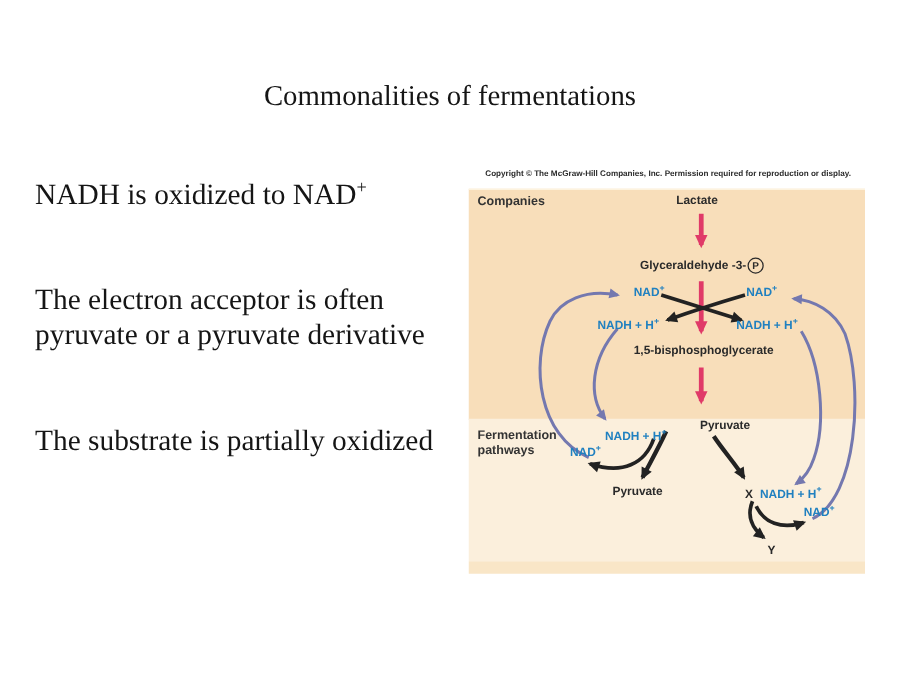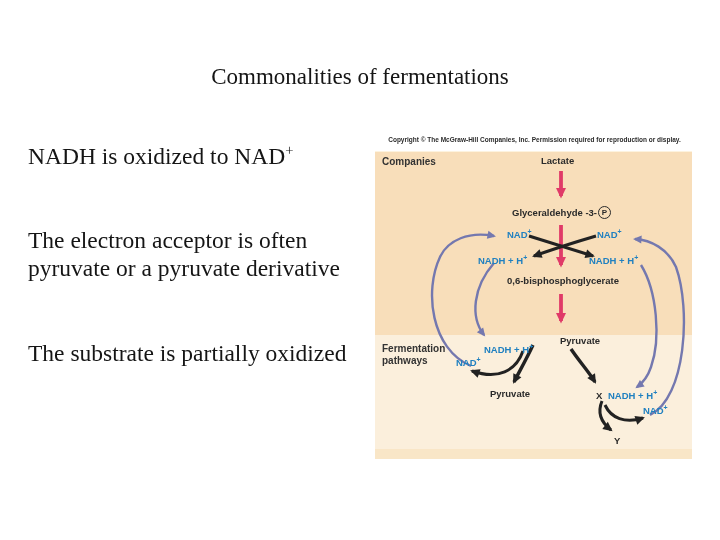--- a/index.html
+++ b/index.html
@@ -92,21 +92,21 @@
   <div class="dl g3p-wrap" style="left:512px;top:206px;">
     <span>Glyceraldehyde -3-</span>
     <span class="circle-p">P</span>
   </div>
 
   <div class="dl blue" style="left:507px;top:230px;"><span>NAD</span><sup>+</sup></div>
   <div class="dl blue" style="left:597px;top:230px;"><span>NAD</span><sup>+</sup></div>
   <div class="dl blue" style="left:478px;top:256px;"><span>NADH + H</span><sup>+</sup></div>
   <div class="dl blue" style="left:589px;top:256px;"><span>NADH + H</span><sup>+</sup></div>
 
-  <div class="dl" style="left:507px;top:276px;">0,6-bisphosphoglycerate</div>
+  <div class="dl" style="left:507px;top:276px;">1,5-bisphosphoglycerate</div>
   <div class="dl" style="left:560px;top:336px;">Pyruvate</div>
 
   <div class="dl section" style="left:382px;top:343px;">
     <div>Fermentation</div>
     <div>pathways</div>
   </div>
 
   <div class="dl blue" style="left:484px;top:345px;"><span>NADH + H</span><sup>+</sup></div>
   <div class="dl blue" style="left:456px;top:358px;"><span>NAD</span><sup>+</sup></div>
   <div class="dl" style="left:490px;top:389px;">Pyruvate</div>

